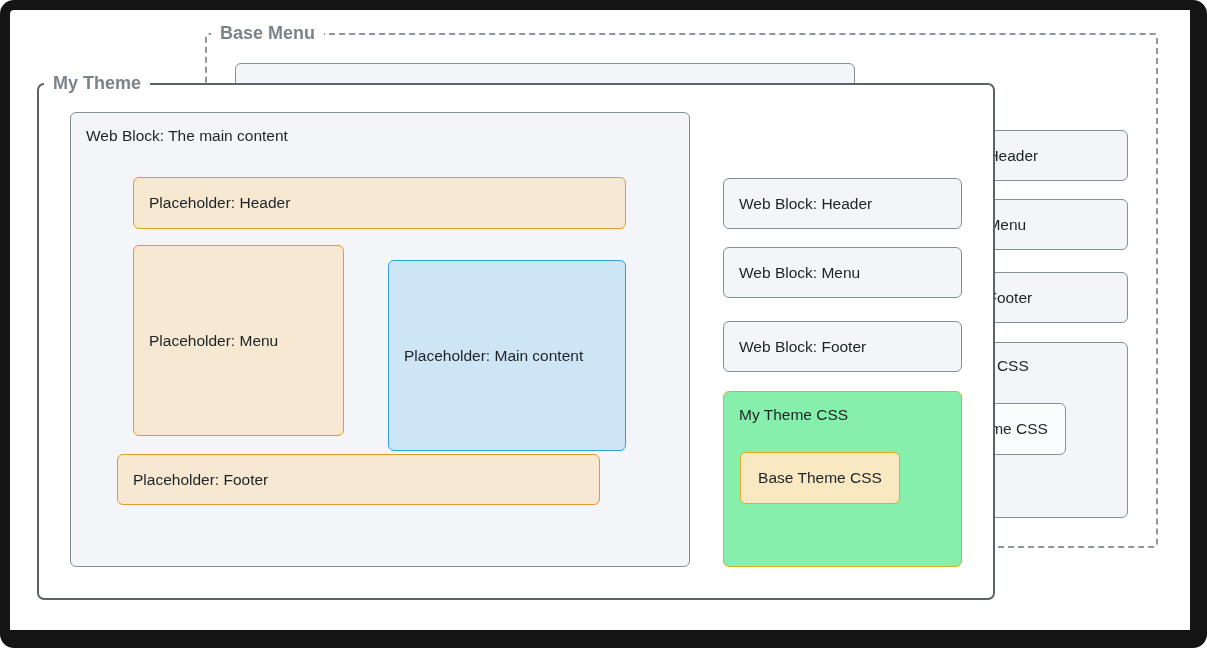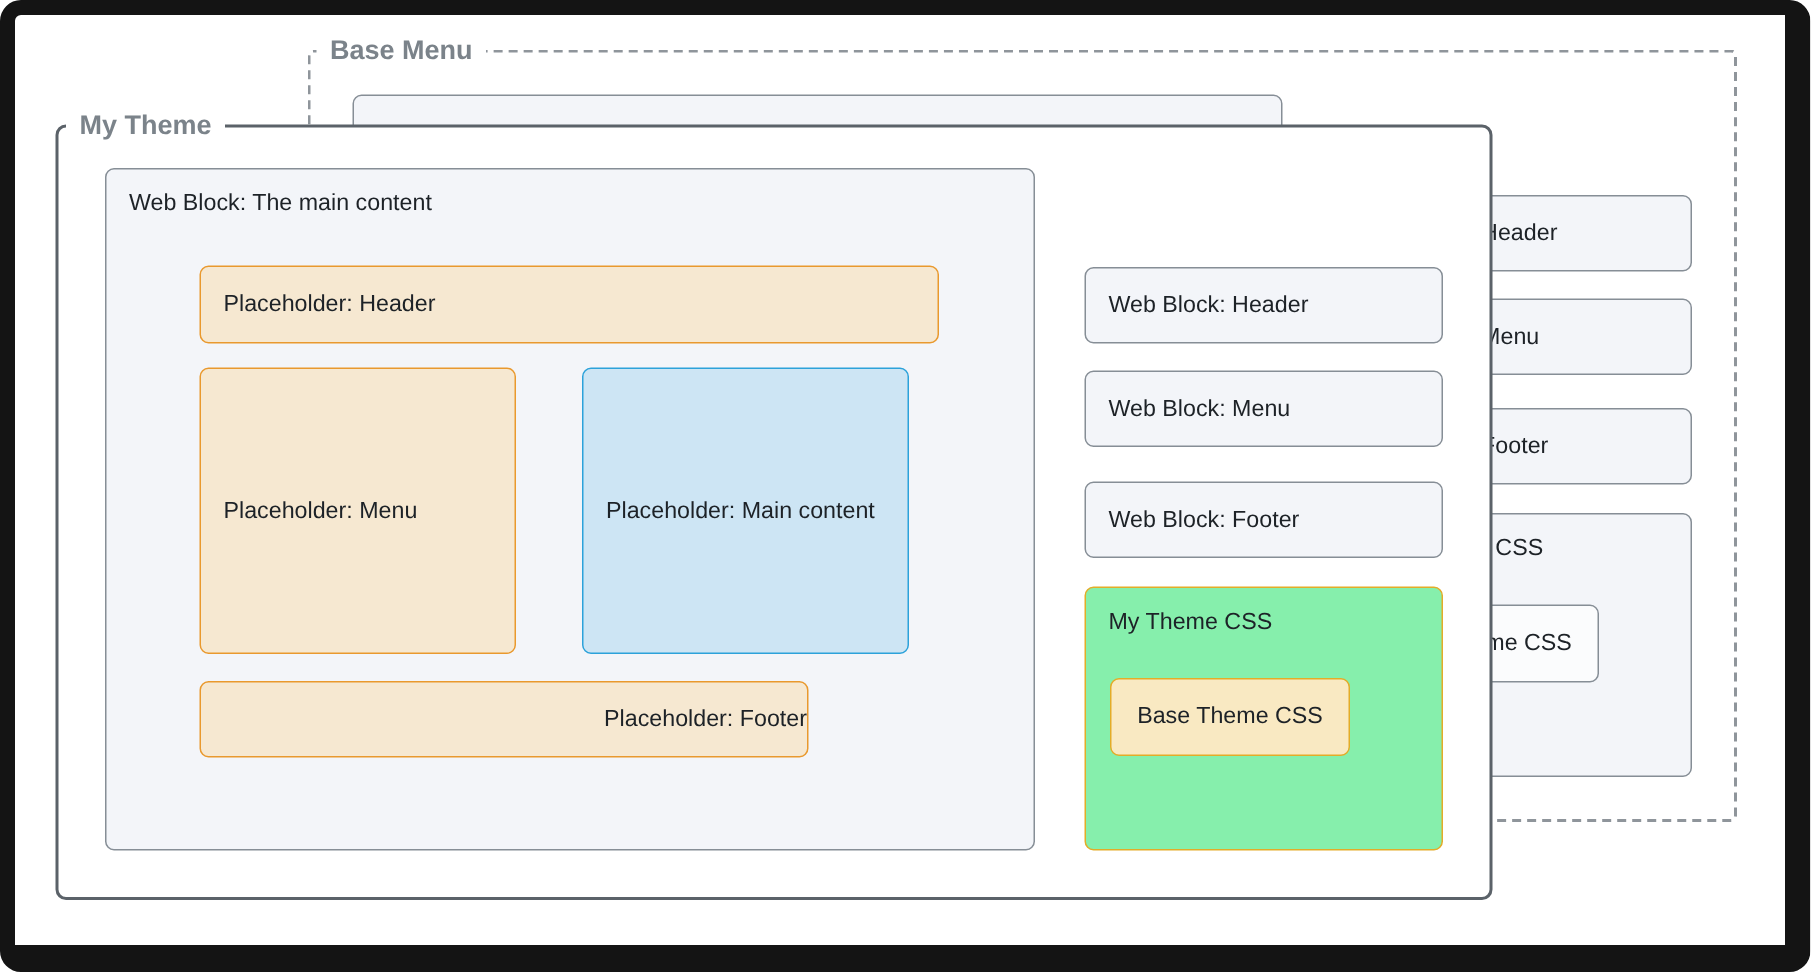--- a/index.html
+++ b/index.html
@@ -121,24 +121,24 @@
   <div class="abs box neutral" style="left:70px;top:112px;width:620px;height:455px;z-index:2;">
     <div class="top-label">Web Block: The main content</div>
   </div>
 
   <div class="abs box orange v-center" style="left:133px;top:177px;width:493px;height:52px;z-index:3;">
     <span>Placeholder: Header</span>
   </div>
   <div class="abs box orange v-center" style="left:133px;top:245px;width:211px;height:191px;z-index:3;">
     <span>Placeholder: Menu</span>
   </div>
-  <div class="abs box blue v-center" style="left:388px;top:245px;width:218px;height:191px;z-index:3;">
+  <div class="abs box blue v-center" style="left:388px;top:260px;width:238px;height:191px;z-index:3;">
     <span>Placeholder: Main content</span>
   </div>
-  <div class="abs box orange v-center" style="left:133px;top:454px;width:406px;height:51px;z-index:3;justify-content:flex-end;">
+  <div class="abs box orange v-center" style="left:117px;top:454px;width:483px;height:51px;z-index:3;">
     <span>Placeholder: Footer</span>
   </div>
 
   <div class="abs box neutral v-center" style="left:723px;top:178px;width:239px;height:51px;z-index:2;">
     <span>Web Block: Header</span>
   </div>
   <div class="abs box neutral v-center" style="left:723px;top:247px;width:239px;height:51px;z-index:2;">
     <span>Web Block: Menu</span>
   </div>
   <div class="abs box neutral v-center" style="left:723px;top:321px;width:239px;height:51px;z-index:2;">

